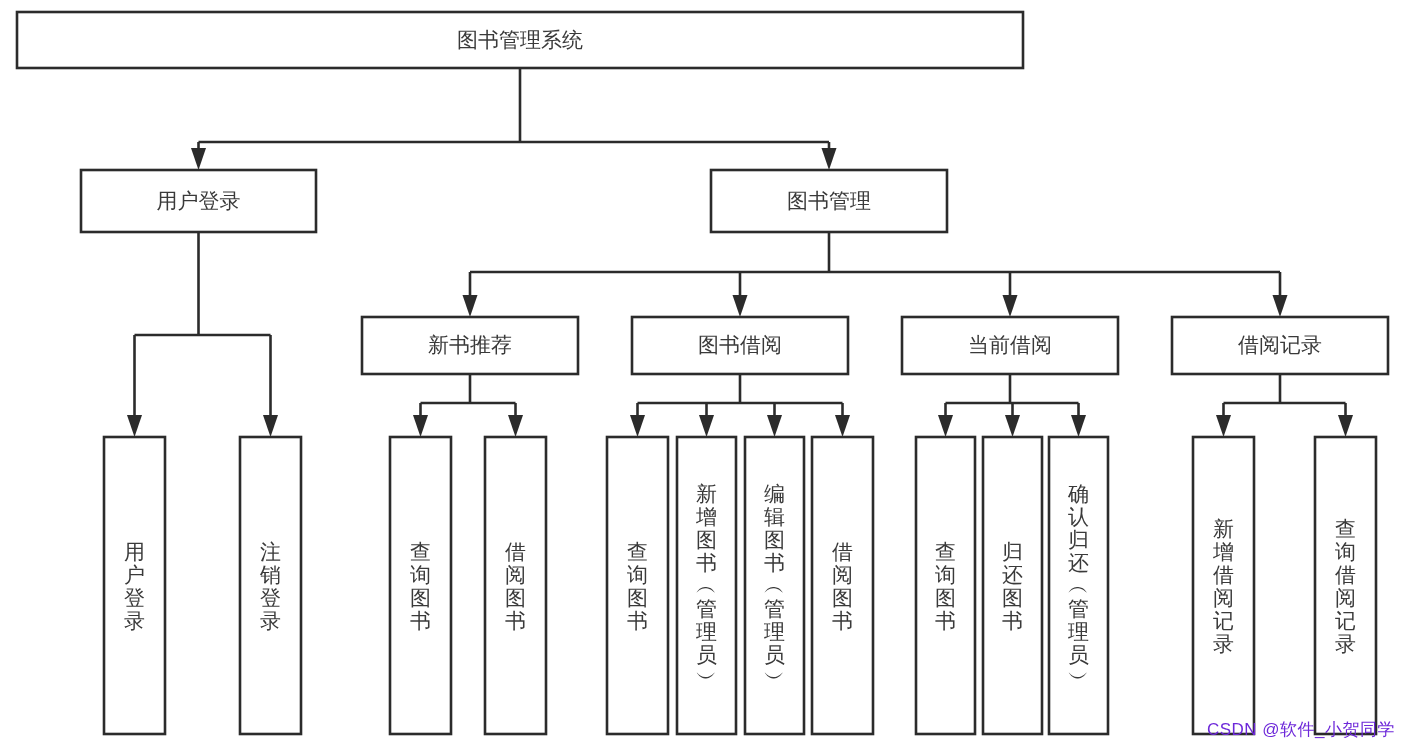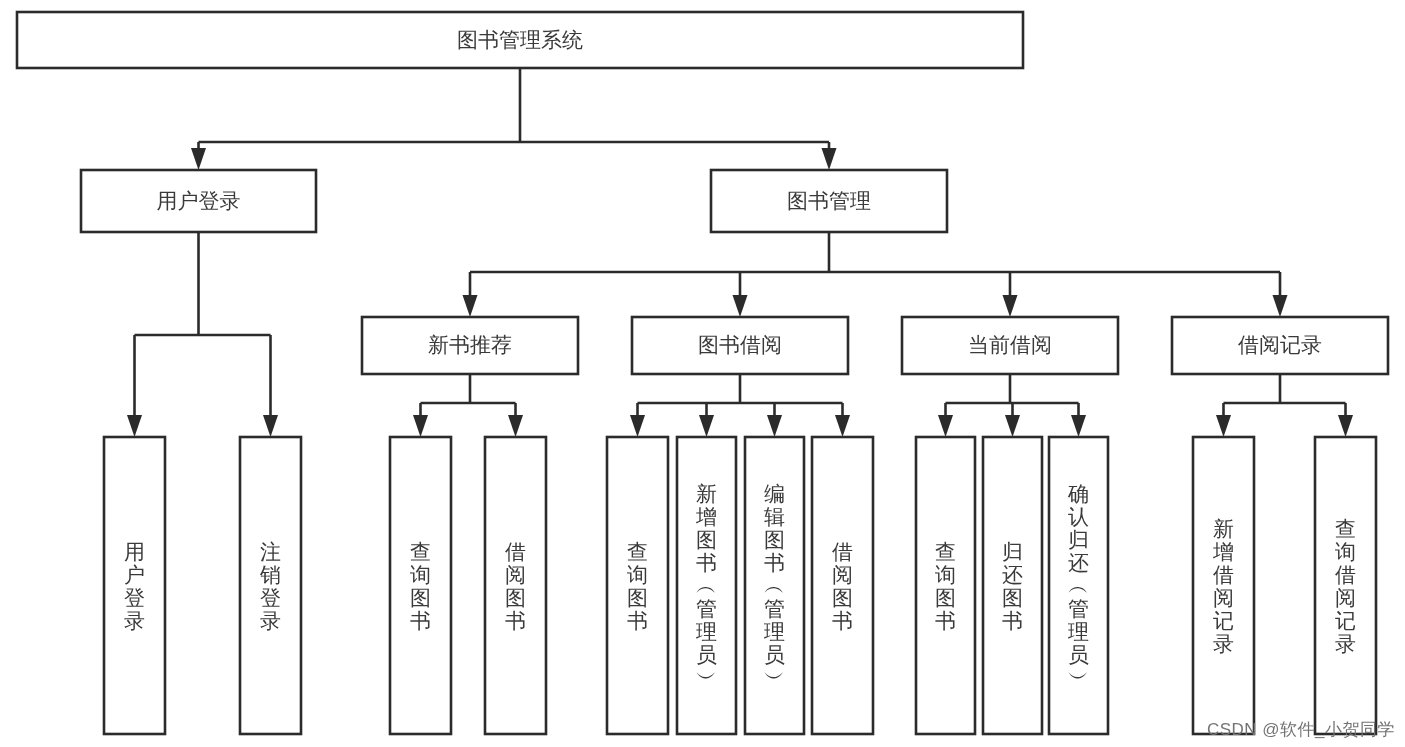--- a/index.html
+++ b/index.html
@@ -51,21 +51,21 @@
     font-size: 21px;
     fill: #3a3a3a;
     text-anchor: middle;
   }
   .watermark {
     position: absolute;
     right: 10px;
     bottom: 4px;
     font-family: "Liberation Sans", "DejaVu Sans", sans-serif;
     font-size: 17px;
-    color: #737373;
+    color: #6d28d9;
     white-space: nowrap;
     letter-spacing: 0.5px;
     user-select: none;
   }
 </style>
 </head>
 <body>
 
 <div id="stage">
   <svg id="diagram-svg" viewBox="0 0 1405 747">

